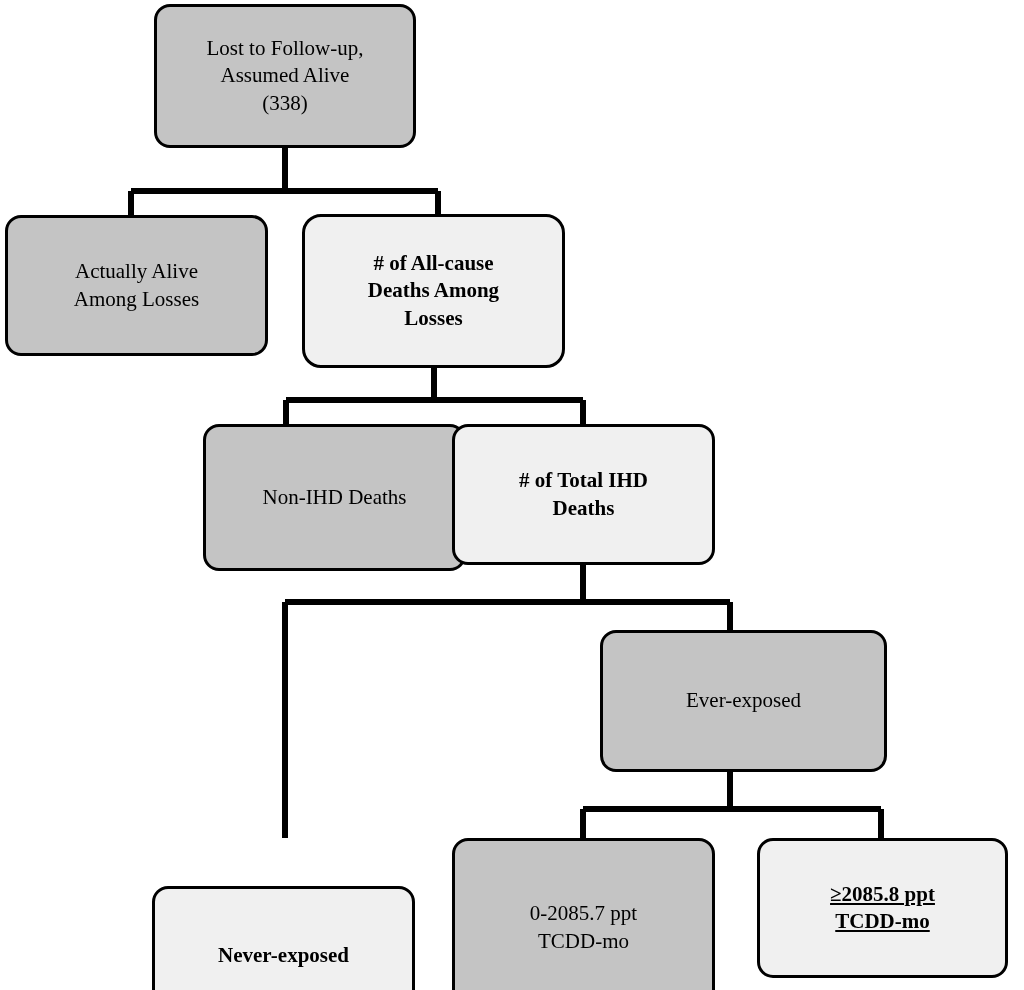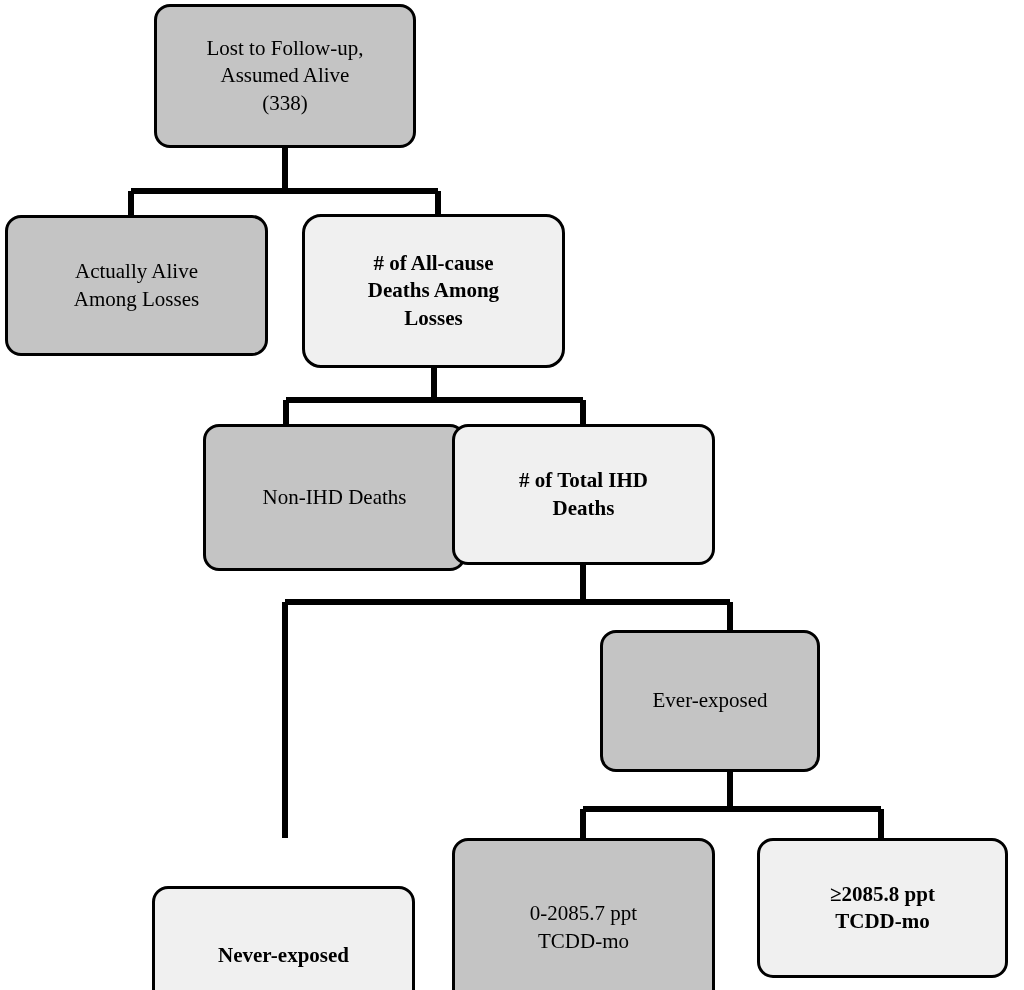--- a/index.html
+++ b/index.html
@@ -77,29 +77,29 @@
 Deaths Among
 Losses</span>
       </div>
       <div class="node fill-gray weight-regular" style="left: 155px; top: 424px; width: 263px; height: 147px; font-size: 21px; margin-left: 48px;">
         <span class="label">Non-IHD Deaths</span>
       </div>
       <div class="node fill-light weight-bold" style="left: 452px; top: 424px; width: 263px; height: 141px; font-size: 21px; text-align: center;">
         <span class="label"># of Total IHD
 Deaths</span>
       </div>
-      <div class="node fill-gray weight-regular" style="left: 600px; top: 630px; width: 220px; height: 142px; font-size: 21px; border-radius: 16px;">
+      <div class="node fill-gray weight-regular" style="left: 600px; top: 630px; width: 287px; height: 142px; font-size: 21px; border-radius: 16px;">
         <span class="label">Ever-exposed</span>
       </div>
       <div class="node fill-light weight-bold" style="left: 152px; top: 838px; width: 263px; height: 140px; font-size: 21px; margin-top: 48px;">
         <span class="label">Never-exposed</span>
       </div>
       <div class="node fill-gray weight-regular" style="left: 452px; top: 838px; width: 263px; height: 179px; font-size: 21px;">
         <span class="label">0-2085.7 ppt
 TCDD-mo</span>
       </div>
-      <div class="node fill-light weight-bold" style="left: 757px; top: 838px; width: 251px; height: 140px; font-size: 21px;">
+      <div class="node fill-light weight-bold" style="left: 757px; top: 838px; width: 251px; height: 140px; font-size: 21px; text-decoration: underline;">
         <span class="label">≥2085.8 ppt
 TCDD-mo</span>
       </div>
     </div>
 
 </div>
 
 </body></html>

